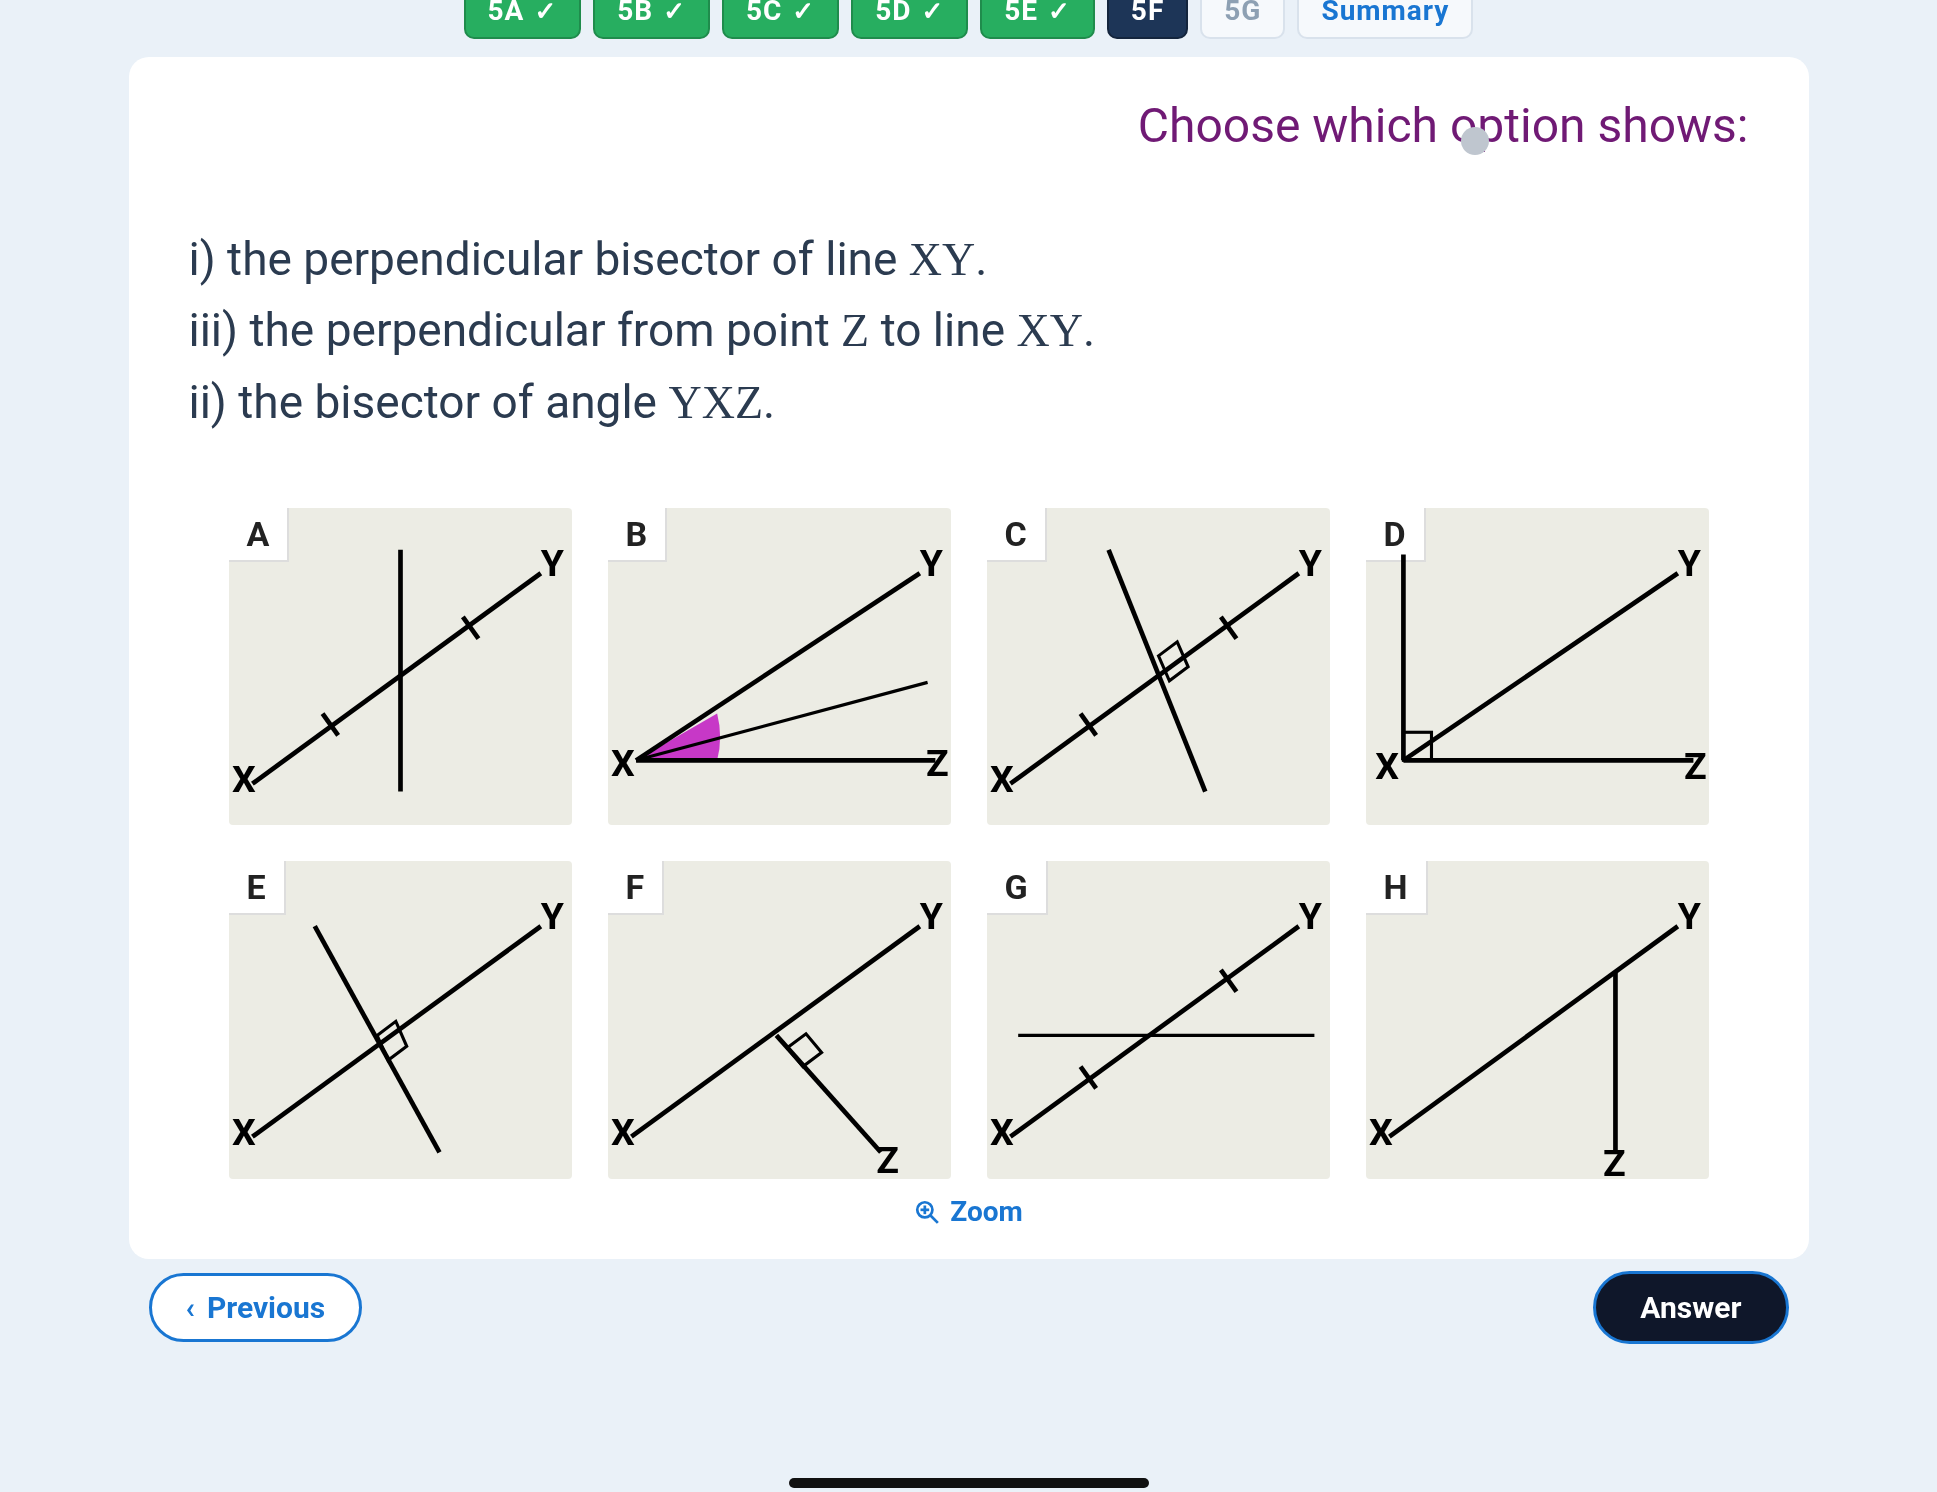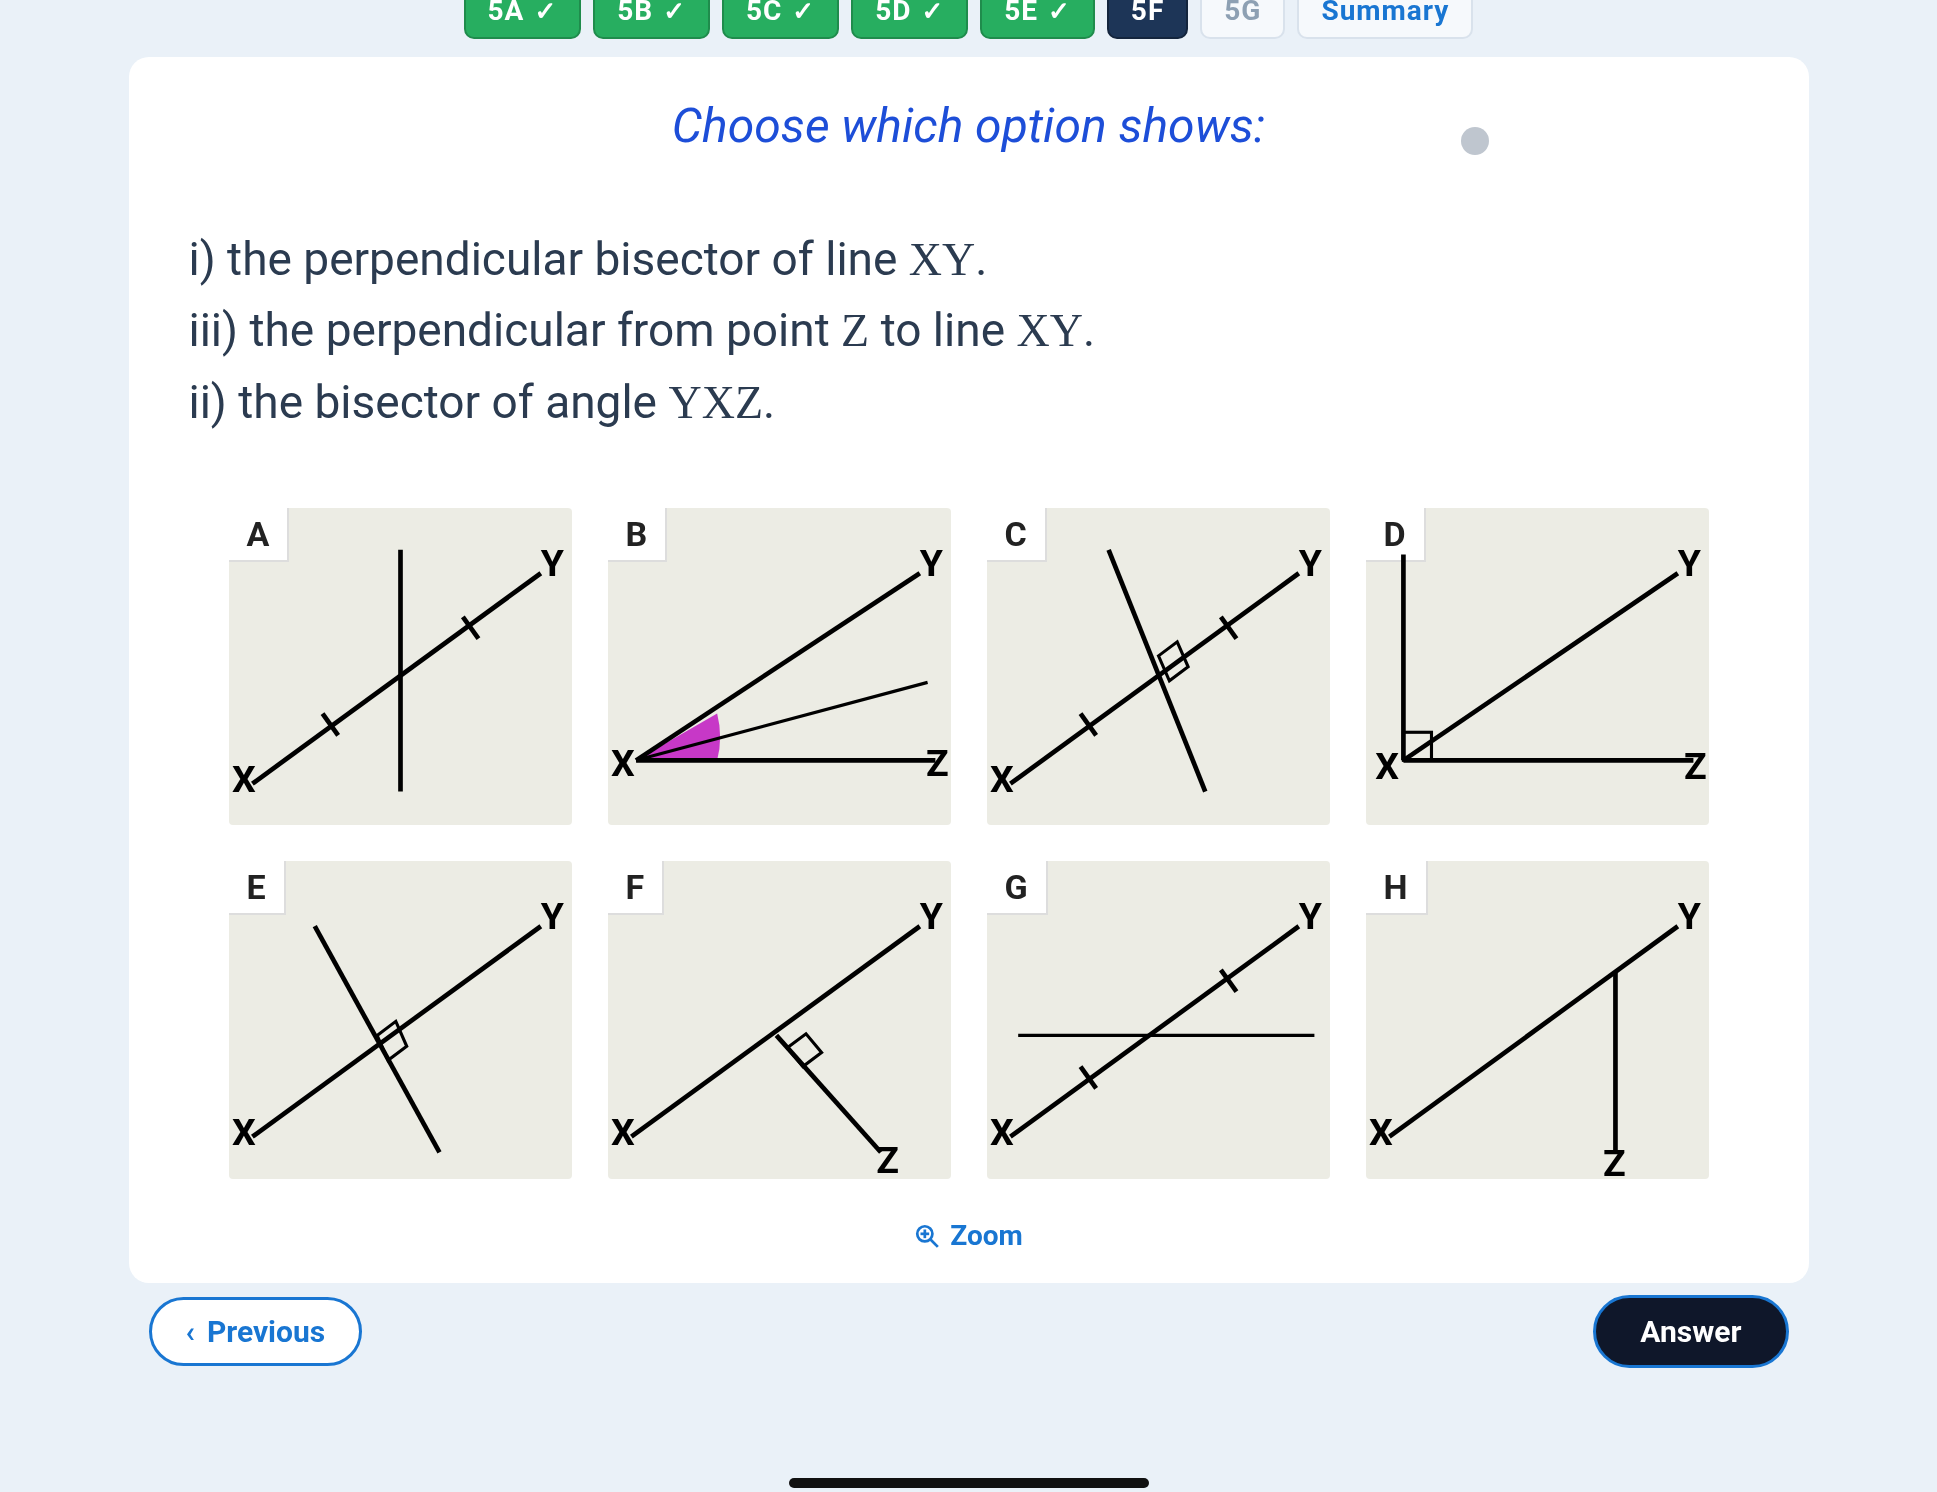--- a/index.html
+++ b/index.html
@@ -39,25 +39,24 @@
     width: 1680px;
     border-radius: 20px;
     padding: 40px 60px 30px 60px;
     position: relative;
   }
   .status-dot {
     position:absolute; right:320px; top:70px;
     width:28px; height:28px; border-radius:50%; background:#bfc6cf;
   }
   .prompt-title {
-    text-align:center;
+    text-align:right;
     font-size:48px;
-    color:#1d4ed8;
+    color:#701a75;
     font-weight:400;
-    font-style:italic;
   }
   .prompt-body {
     font-size:46px;
     color:#2b3b50;
     margin-top: 70px;
     line-height:1.55;
   }
   .mathvar { font-family: "Times New Roman", serif; }
   
   .options-grid {
@@ -77,21 +76,21 @@
   .option .letter {
     position:absolute; left:0; top:0;
     background:#fff; color:#222;
     font-weight:700; font-size:34px;
     padding:6px 18px;
     border:2px solid #ddd;
     border-top:none; border-left:none;
   }
   .option svg { position:absolute; inset:0; width:100%; height:100%; }
   
-  .zoom-row { text-align:center; margin-top:40px; }
+  .zoom-row { text-align:center; margin-top:16px; }
   .zoom-link {
     color:#1976d2; font-weight:700; font-size:28px;
     display:inline-flex; align-items:center; gap:10px;
     cursor:pointer;
   }
   
   .footer {
     width:1680px; margin: 12px auto 0 auto;
     display:flex; align-items:center; justify-content:space-between;
     padding: 0 20px;

